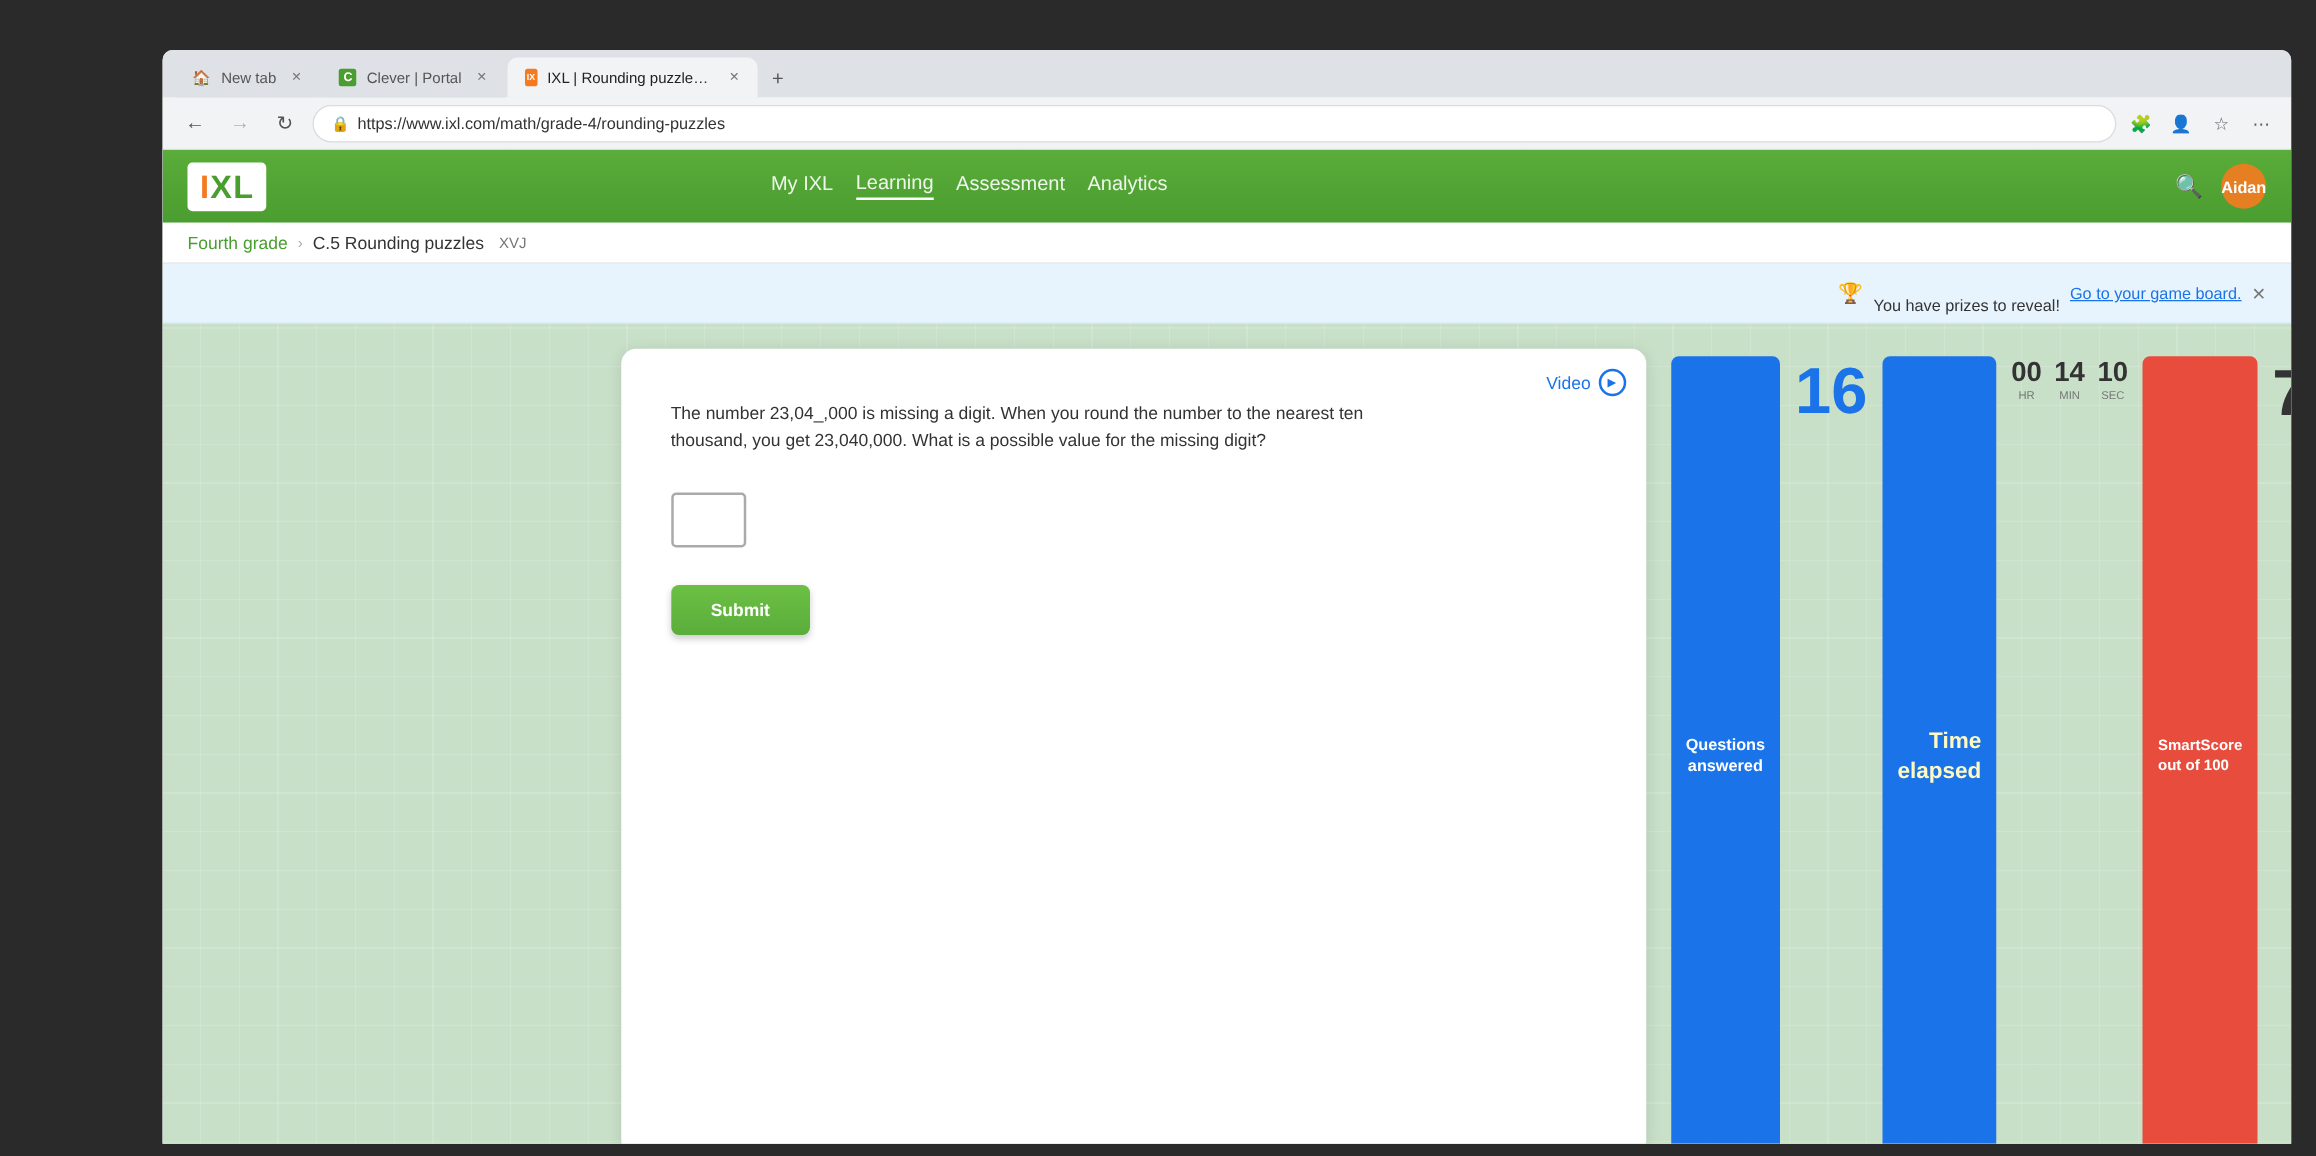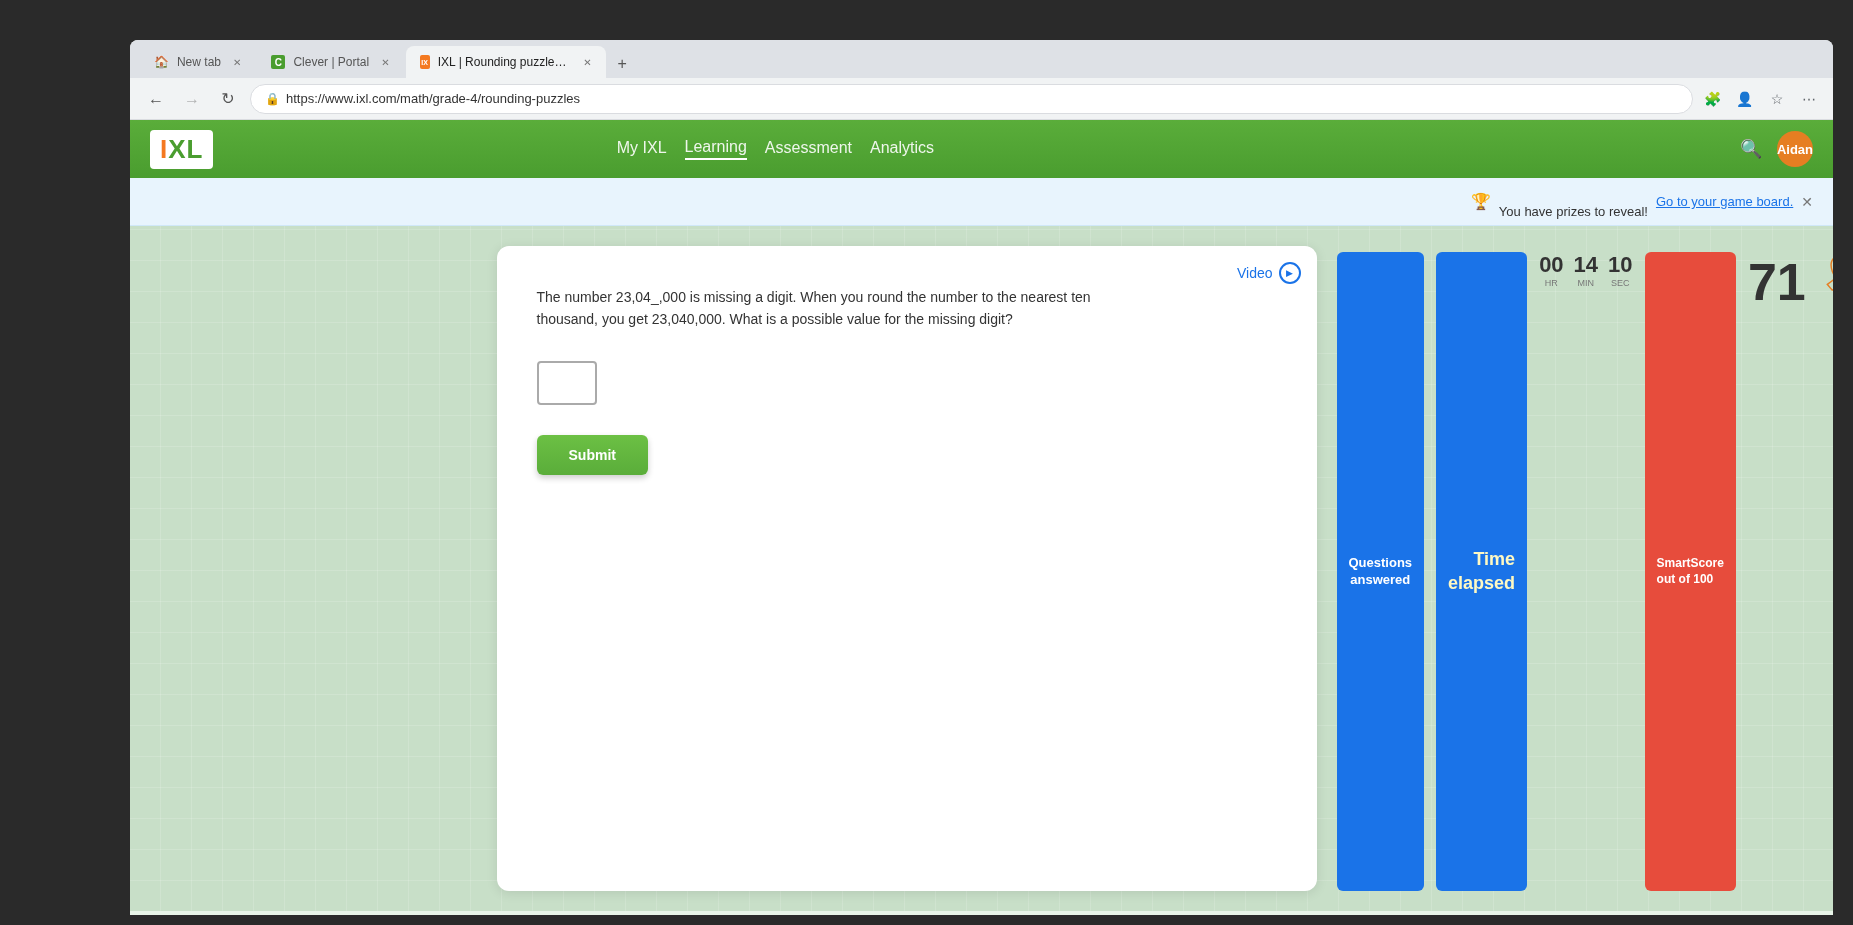--- a/index.html
+++ b/index.html
@@ -489,20 +489,26 @@
         <a class="ixl-nav-item">Assessment</a>
         <a class="ixl-nav-item">Analytics</a>
       </nav>
 
       <div class="ixl-header-right">
         <button class="search-icon-btn">🔍</button>
         <div class="user-badge">Aidan</div>
       </div>
     </div>
 
+    <div class="breadcrumb-bar">
+      <a class="breadcrumb-link">Fourth grade</a>
+      <span class="breadcrumb-sep">›</span>
+      <span class="breadcrumb-current">C.5 Rounding puzzles</span>
+      <span class="breadcrumb-code">XVJ</span>
+    </div>
 
     <div class="prize-bar">
       <span class="trophy-icon">🏆</span>
       <span class="prize-text">You have prizes to reveal!</span>
       <a class="prize-link">Go to your game board.</a>
       <span class="prize-close">✕</span>
     </div>
 
     <div class="main-area">
 
@@ -520,20 +526,21 @@
 
         <div class="answer-input-area">
           <input class="answer-input" type="text" maxlength="1" style="">
         </div>
 
         <button class="submit-btn">Submit</button>
       </div>
 
       <div class="right-sidebar">
         <button class="questions-answered-btn">Questions<br>answered</button>
+        <div class="score-number">16</div>
 
         <button class="time-elapsed-btn">Time<br>elapsed</button>
 
         <div class="timer-display">
           <div class="timer-unit">
             <span>00</span>
             <span class="timer-unit-label">HR</span>
           </div>
           <div class="timer-unit">
             <span>14</span>

